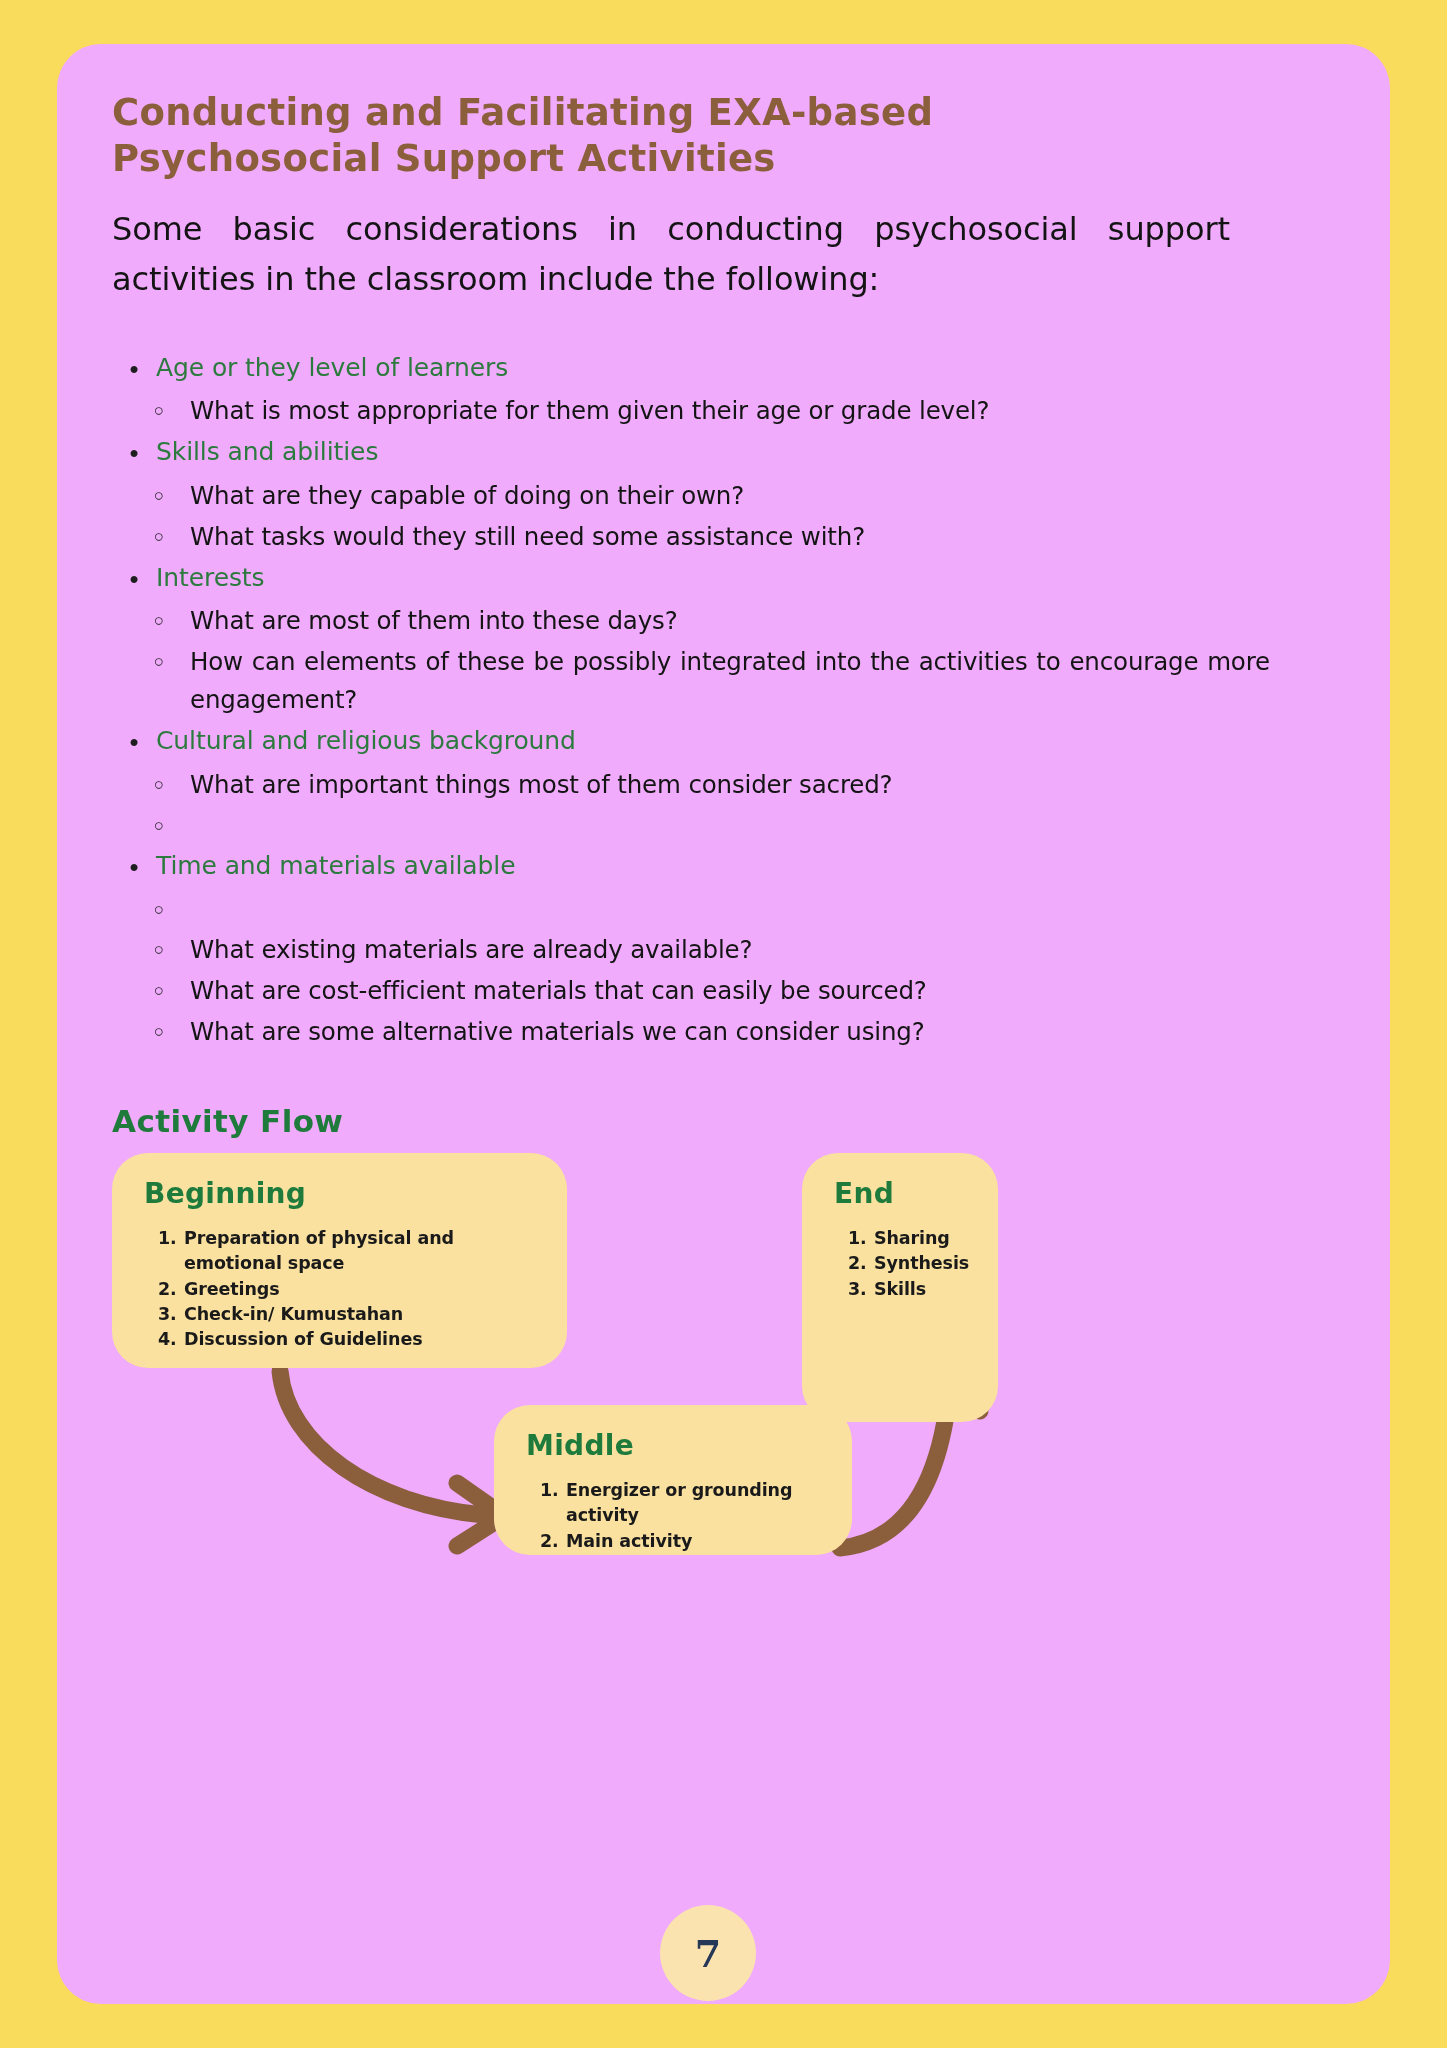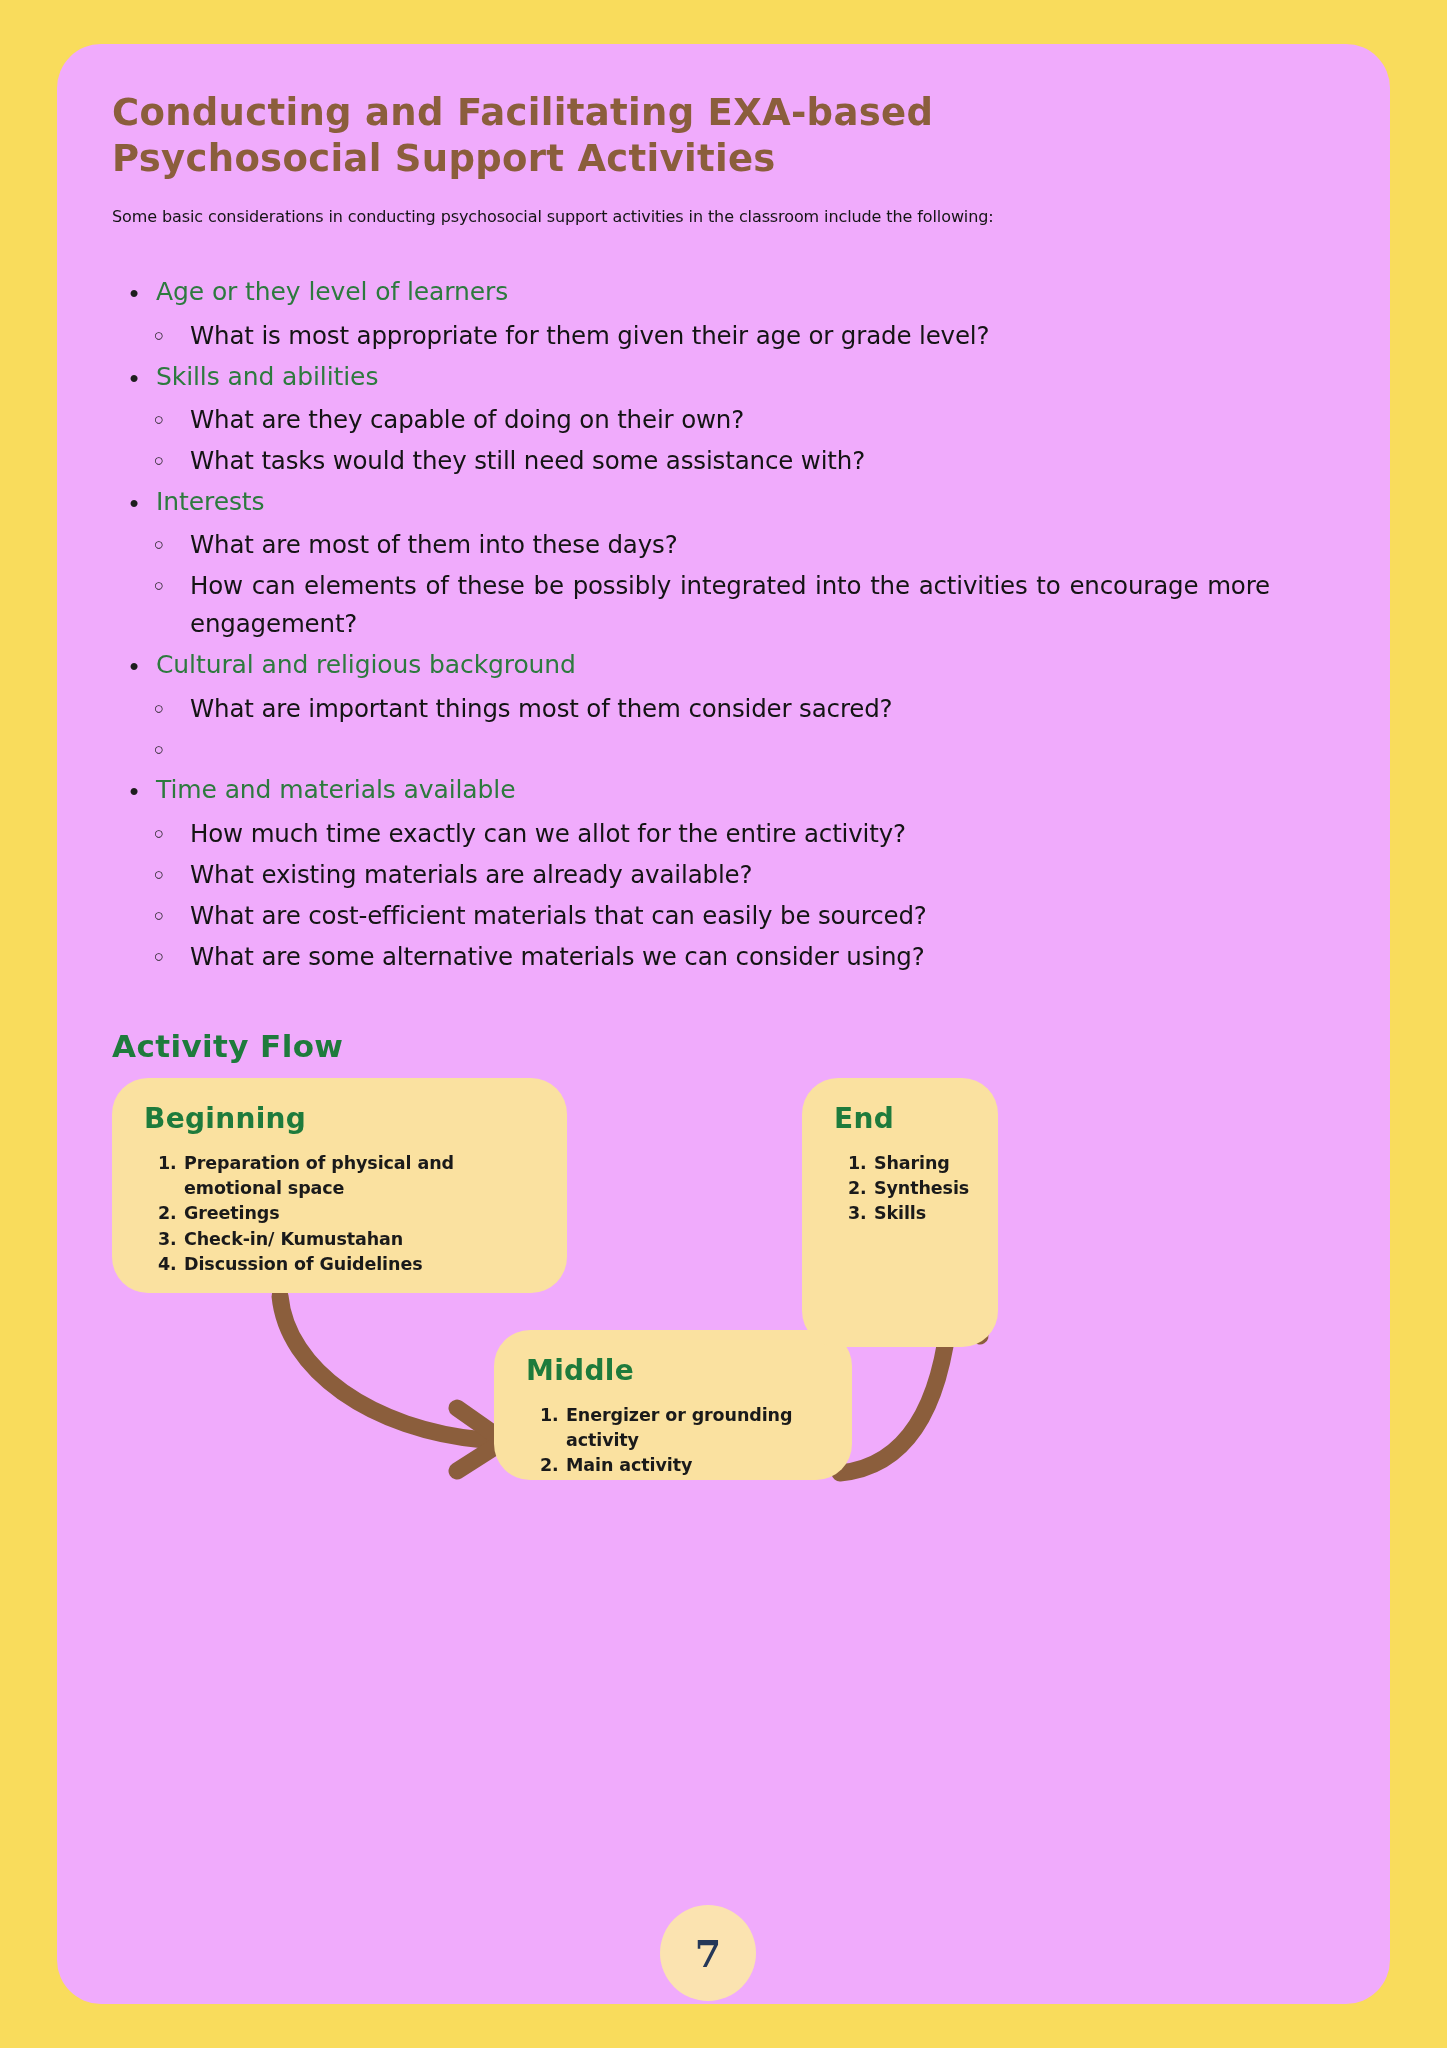--- a/index.html
+++ b/index.html
@@ -42,21 +42,21 @@
     font-weight: bold;
     line-height: 1.24;
     letter-spacing: 0.3px;
     width: 1010px;
     margin-bottom: 22px;
   }
 
   
   .intro {
     font-family: "DejaVu Sans", sans-serif;
-    font-size: 16px;
+    font-size: 32px;
     color: #141414;
     line-height: 1.58;
     text-align: justify;
     width: 1118px;
     letter-spacing: -0.1px;
   }
 
   
   .considerations {
     margin-top: 44px;
@@ -263,21 +263,20 @@
       <div class="sub-row">
         <span class="sub-bullet">○</span>
       </div>
 
       <div class="cat-row">
         <span class="cat-bullet">•</span>
         <span class="cat-label">Time and materials available</span>
       </div>
       <div class="sub-row">
         <span class="sub-bullet">○</span>
-        <span class="sub-text">How much time exactly can we allot for the entire activity?</span>
       </div>
       <div class="sub-row">
         <span class="sub-bullet">○</span>
         <span class="sub-text">What existing materials are already available?</span>
       </div>
       <div class="sub-row">
         <span class="sub-bullet">○</span>
         <span class="sub-text">What are cost-efficient materials that can easily be sourced?</span>
       </div>
       <div class="sub-row">

